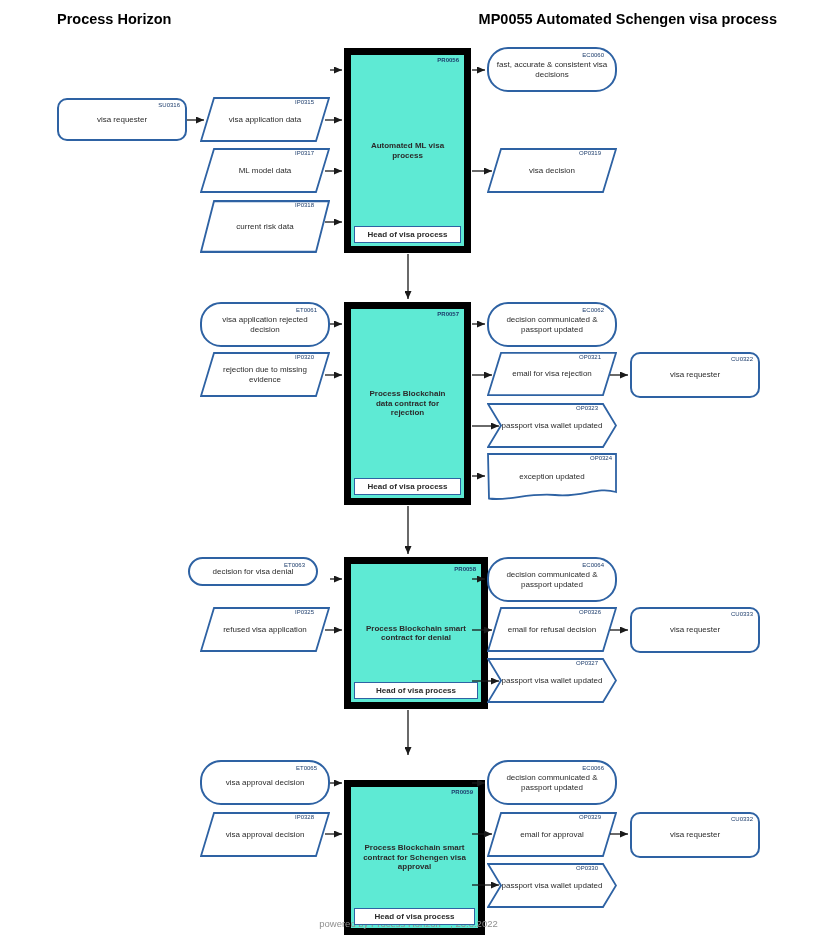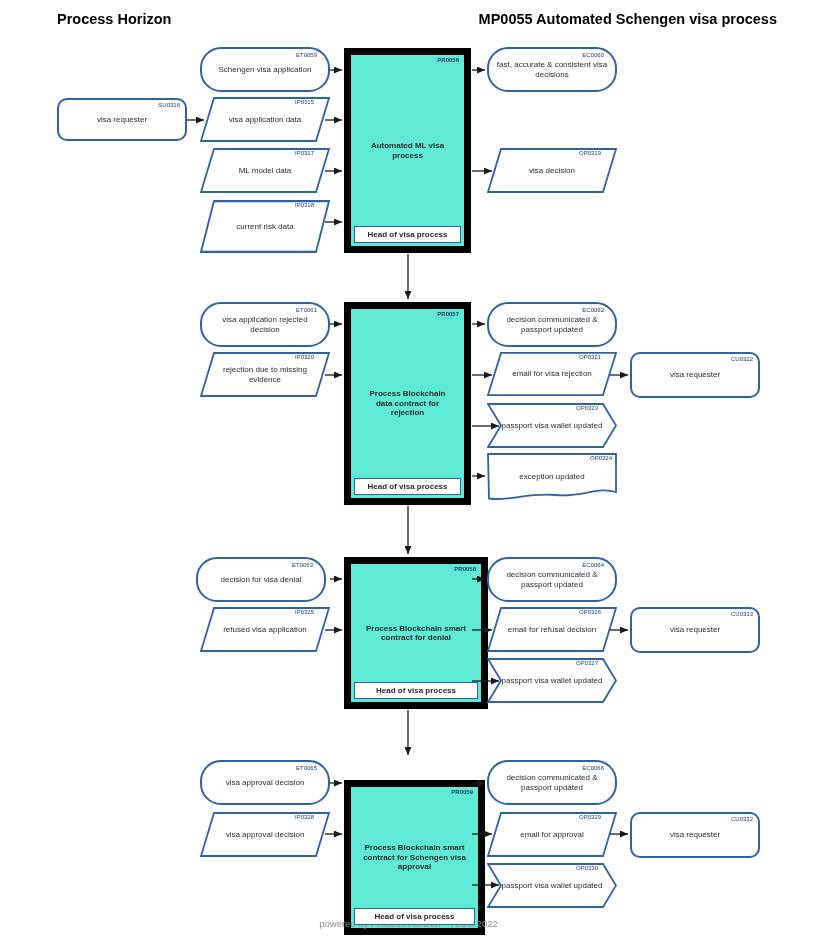--- a/index.html
+++ b/index.html
@@ -36,24 +36,20 @@
 <div class="canvas">
 
   <div class="title left">Process Horizon</div>
   <div class="title right">MP0055 Automated Schengen visa process</div>
 
   <div class="node round" style="left:57px;top:98px;width:130px;height:43px">
     <span class="code">SU0316</span>
     <span class="lbl">visa requester</span>
   </div>
 
-  <div class="node stadium" style="left:200px;top:47px;width:130px;height:45px">
-    <span class="code">ET0059</span>
-    <span class="lbl">Schengen visa application</span>
-  </div>
 
   <div class="node svgshape para" style="left:200px;top:97px;width:130px;height:45px">
     <svg viewBox="0 0 130 45" preserveAspectRatio="none">
         <polygon points="14,1 129,1 116,44 1,44"></polygon>
       </svg>
     <span class="code">IP0315</span>
     <span class="lbl">visa application data</span>
   </div>
 
   <div class="node svgshape para" style="left:200px;top:148px;width:130px;height:45px">
@@ -137,21 +133,21 @@
   </div>
 
   <div class="node svgshape doc" style="left:487px;top:453px;width:130px;height:47px">
     <svg viewBox="0 0 130 47" preserveAspectRatio="none">
         <path d="M1,1 L129,1 L129,39 C110,33 95,45 68,42 C42,39.5 20,48.5 2,45.5 Z"></path>
       </svg>
     <span class="code">OP0324</span>
     <span class="lbl">exception updated</span>
   </div>
 
-  <div class="node stadium" style="left:196px;top:557px;width:130px;height:45px">
+  <div class="node stadium" style="left:188px;top:557px;width:130px;height:29px">
     <span class="code">ET0063</span>
     <span class="lbl">decision for visa denial</span>
   </div>
 
   <div class="node svgshape para" style="left:200px;top:607px;width:130px;height:45px">
     <svg viewBox="0 0 130 45" preserveAspectRatio="none">
         <polygon points="14,1 129,1 116,44 1,44"></polygon>
       </svg>
     <span class="code">IP0325</span>
     <span class="lbl">refused visa application</span>

